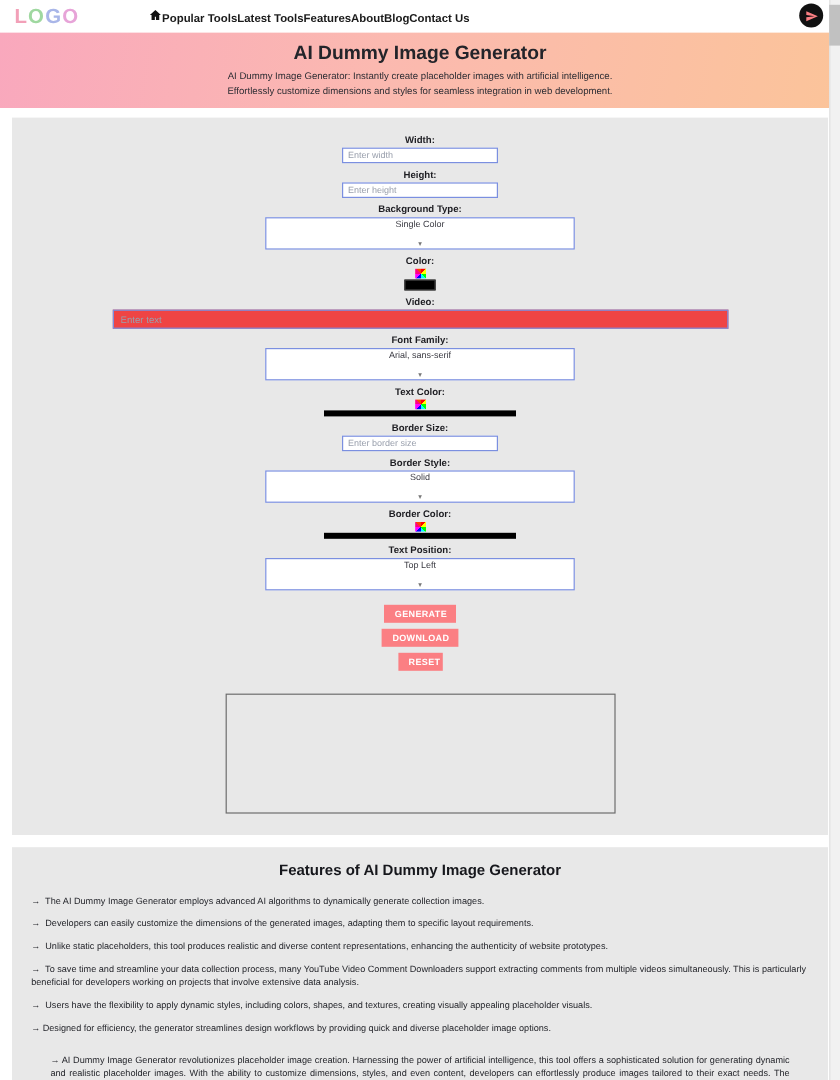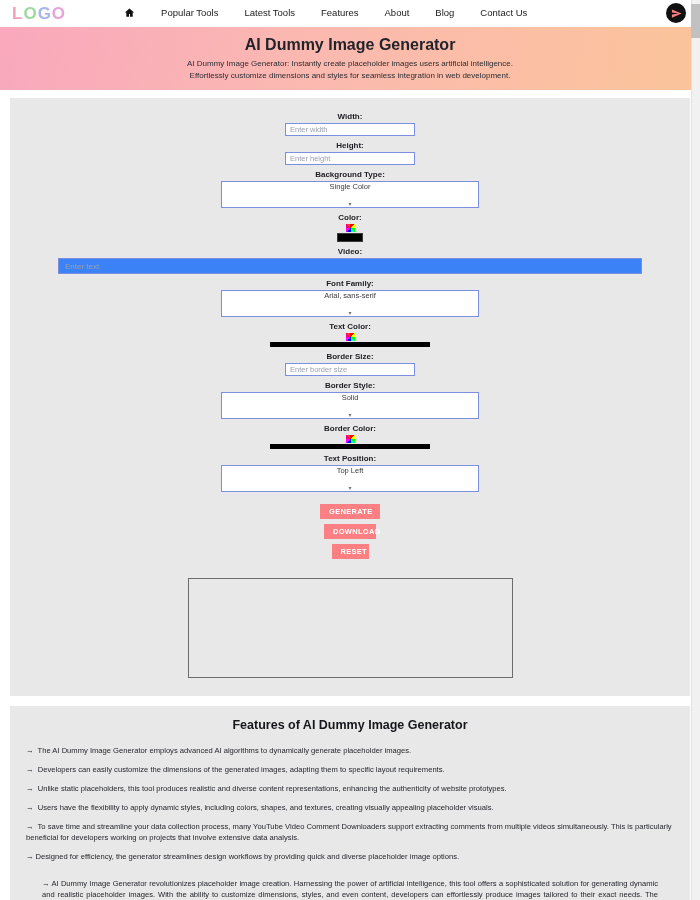--- a/index.html
+++ b/index.html
@@ -24,22 +24,23 @@
   .logo{
     font-size:17px; font-weight:bold; letter-spacing:1px;
     display:flex; align-items:center;
   }
   .logo span:nth-child(1){ color:#f2a0b8; }
   .logo span:nth-child(2){ color:#9fd8a0; }
   .logo span:nth-child(3){ color:#a9b6e8; }
   .logo span:nth-child(4){ color:#e7a4d8; }
 
   .nav-links{
-    display:flex; align-items:flex-start; gap:26px;
+    display:flex; align-items:flex-end; 
     margin-left:58px;
+    font-weight:bold;
   }
   .nav-home{ font-size:11px; color:#111; line-height:1; }
   .nav-link{
     font-size:9.5px; color:#1a1a1a; text-decoration:none;
     white-space:nowrap;
   }
   .nav-right{
     position:absolute; right:14px; top:3px;
     width:20px; height:20px; border-radius:50%;
     background:#111;
@@ -82,23 +83,23 @@
     border:1px solid #7b8fe0;
     background:#fff;
     font-size:7.5px; color:#222;
     padding:0 4px;
     outline:none;
     font-family:"Liberation Sans", sans-serif;
     margin-bottom:5px;
   }
   .txt-input::placeholder{ color:#9aa0ad; }
   .txt-input-wide{
-    width:584px; height:16px;
+    width:513px; height:16px;
     border:1px solid #7b8fe0;
-    background:#3b82f6;
+    background:#ef4444;
     font-size:8px; color:#222;
     padding:0 6px; outline:none;
     font-family:"Liberation Sans", sans-serif;
     margin-bottom:5px;
   }
   .txt-input-wide::placeholder{ color:#9aa0ad; }
 
   .sel{
     width:258px; height:27px;
     border:1px solid #7b8fe0;
@@ -140,21 +141,21 @@
     display:block; margin:0 auto 5px auto;
     background:#fb7f83; color:#ffffff;
     border:none;
     font-family:"Liberation Sans", sans-serif;
     font-size:7.5px; font-weight:bold;
     letter-spacing:.3px;
     padding:3px 9px;
     cursor:pointer;
   }
   .btn-generate{ width:60px; }
-  .btn-download{ width:52px; }
+  .btn-download{ width:64px; }
   .btn-reset{ width:37px; }
 
   .preview-box{
     width:325px; height:100px;
     border:1px solid #6d6d6d;
     background:#e8e8e8;
     margin-top:14px;
   }
 
   
@@ -215,21 +216,21 @@
   <div class="nav-right">
     <svg width="11" height="11" viewBox="0 0 24 24">
         <path d="M2 21l21-9L2 3v7l15 2-15 2v7z" fill="#fb7f83"></path>
       </svg>
   </div>
 </div>
 
 <div class="hero">
   <h1>AI Dummy Image Generator</h1>
   <p>
-    <span>AI Dummy Image Generator: Instantly create placeholder images users artificial intelligence.</span><br>
+    <span>AI Dummy Image Generator: Instantly create placeholder images with artificial intelligence.</span><br>
     <span>Effortlessly customize dimensions and styles for seamless integration in web development.</span>
   </p>
 </div>
 
 <div class="gen-wrap">
   <div class="gen-card">
 
     <div class="field-label">Width:</div>
     <input class="txt-input" placeholder="Enter width" style="">
 
@@ -292,37 +293,37 @@
     <div class="preview-box"></div>
   </div>
 </div>
 
 <div class="feat-wrap">
   <div class="feat-card">
     <h2>Features of AI Dummy Image Generator</h2>
 
     <p class="feat-item">
       <span class="arrow">→</span>
-      <span>The AI Dummy Image Generator employs advanced AI algorithms to dynamically generate placeholder images.</span>
+      <span>The AI Dummy Image Generator employs advanced AI algorithms to dynamically generate collection images.</span>
     </p>
     <p class="feat-item">
       <span class="arrow">→</span>
       <span>Developers can easily customize the dimensions of the generated images, adapting them to specific layout requirements.</span>
     </p>
     <p class="feat-item">
       <span class="arrow">→</span>
       <span>Unlike static placeholders, this tool produces realistic and diverse content representations, enhancing the authenticity of website prototypes.</span>
     </p>
     <p class="feat-item">
       <span class="arrow">→</span>
+      <span>To save time and streamline your data collection process, many YouTube Video Comment Downloaders support extracting comments from multiple videos simultaneously. This is particularly beneficial for developers working on projects that involve extensive data analysis.</span>
+    </p>
+    <p class="feat-item">
+      <span class="arrow">→</span>
       <span>Users have the flexibility to apply dynamic styles, including colors, shapes, and textures, creating visually appealing placeholder visuals.</span>
-    </p>
-    <p class="feat-item">
-      <span class="arrow">→</span>
-      <span>To save time and streamline your data collection process, many YouTube Video Comment Downloaders support extracting comments from multiple videos simultaneously. This is particularly beneficial for developers working on projects that involve extensive data analysis.</span>
     </p>
     <p class="feat-item">
       <span class="arrow">→</span><span>Designed for efficiency, the generator streamlines design workflows by providing quick and diverse placeholder image options.</span>
     </p>
 
     <p class="feat-para">→ AI Dummy Image Generator revolutionizes placeholder image creation. Harnessing the power of artificial intelligence, this tool offers a sophisticated solution for generating dynamic and realistic placeholder images. With the ability to customize dimensions, styles, and even content, developers can effortlessly produce images tailored to their exact needs. The generator eliminates the monotony of static placeholders by producing images that mimic real-world scenarios, making it invaluable for design and development workflows. Its intuitive interface and flexible parameters enable users to create diverse images on the fly, enhancing the visual appeal of their projects. Whether testing layouts, refining designs, or showcasing website prototypes, the AI Dummy Image Generator proves to be a versatile asset. It caters to a range of industries, from web development and graphic design to marketing, providing a dynamic and efficient solution for generating compelling placeholder visuals. Embrace the future of placeholder image creation with the AI Dummy Image Generator.</p>
   </div>
 </div>
 
 <div class="scrollbar">

